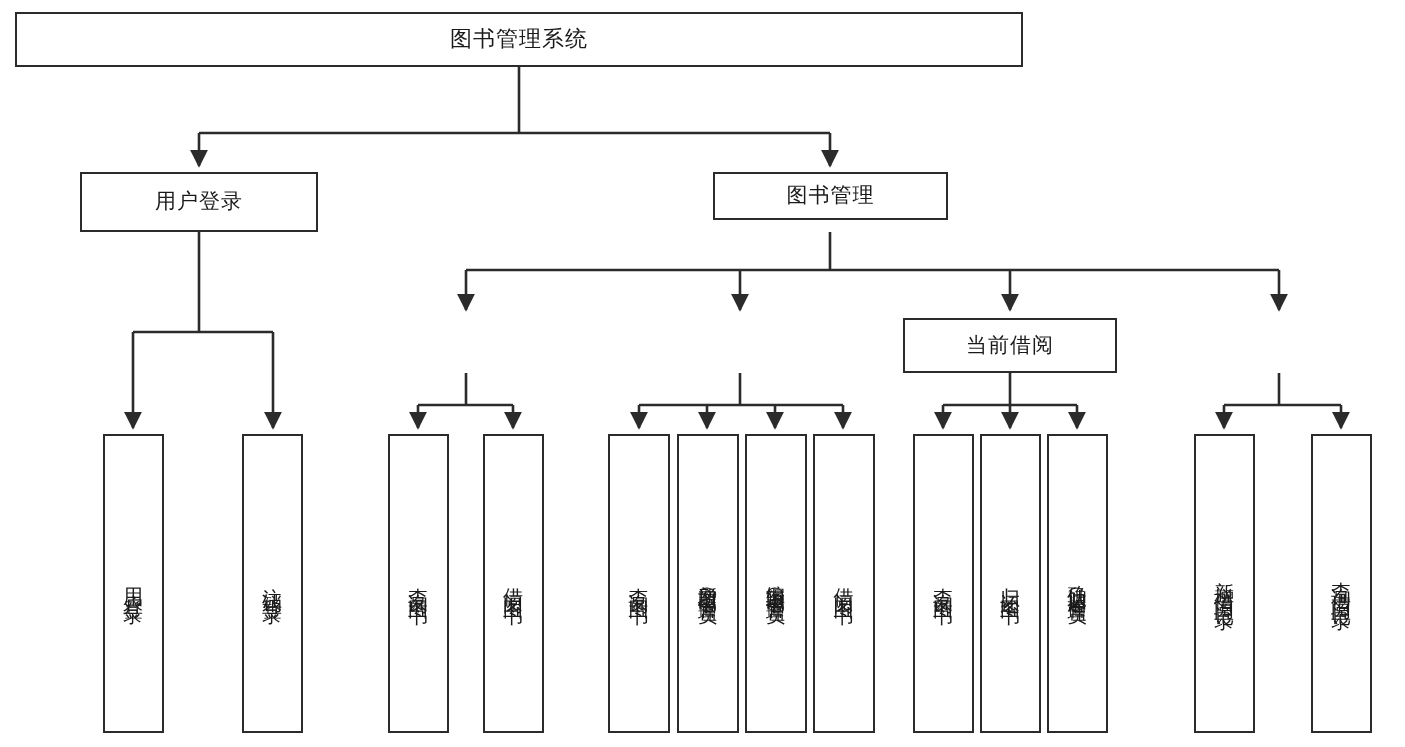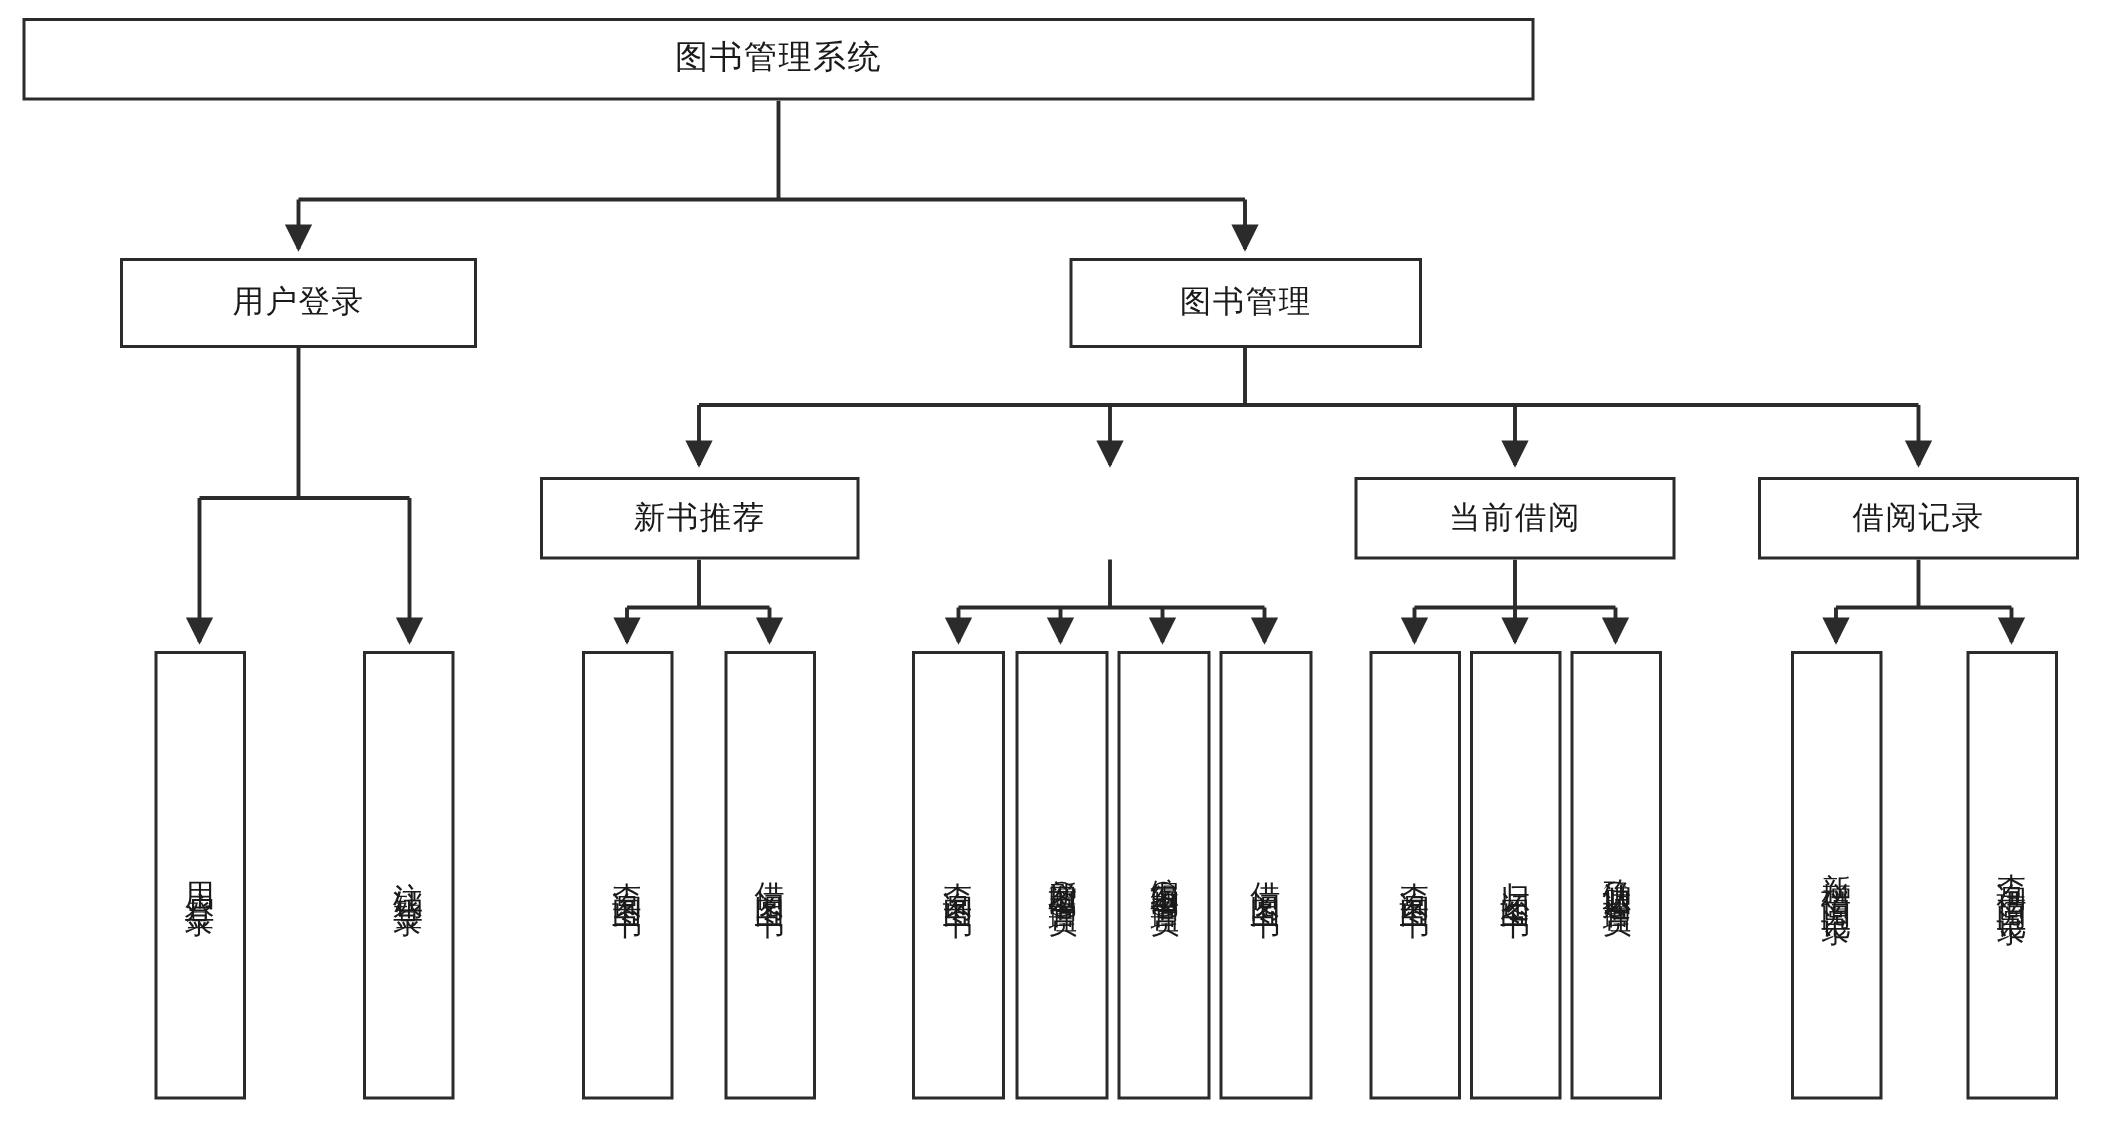--- a/index.html
+++ b/index.html
@@ -134,36 +134,30 @@
   </svg>
 
   <div class="node horiz root" style="left:15px; top:12px; width:1008px; height:55px;">
     <span>图书管理系统</span>
   </div>
 
   <div class="node horiz" style="left:80px; top:172px; width:238px; height:60px;">
     <span>用户登录</span>
   </div>
 
-  <div class="node horiz" style="left:713px; top:172px; width:235px; height:60px;">
+  <div class="node horiz" style="left:713px; top:172px; width:235px; height:48px;">
     <span>图书管理</span>
   </div>
 
-  <div class="node horiz" style="left:360px; top:318px; width:213px; height:55px;">
-    <span>新书推荐</span>
-  </div>
 
 
   <div class="node horiz" style="left:903px; top:318px; width:214px; height:55px;">
     <span>当前借阅</span>
   </div>
 
-  <div class="node horiz" style="left:1172px; top:318px; width:214px; height:55px;">
-    <span>借阅记录</span>
-  </div>
 
   <div class="node leaf" style="left:103px; top:434px; width:61px; height:299px;">
     <span class="vtext">用户登录</span>
   </div>
   <div class="node leaf" style="left:242px; top:434px; width:61px; height:299px;">
     <span class="vtext">注销登录</span>
   </div>
 
   <div class="node leaf" style="left:388px; top:434px; width:61px; height:299px;">
     <span class="vtext">查询图书</span>

